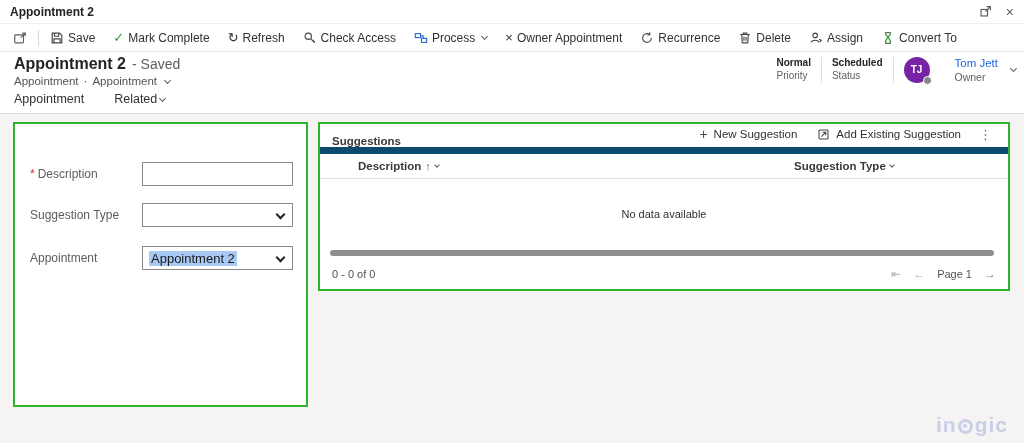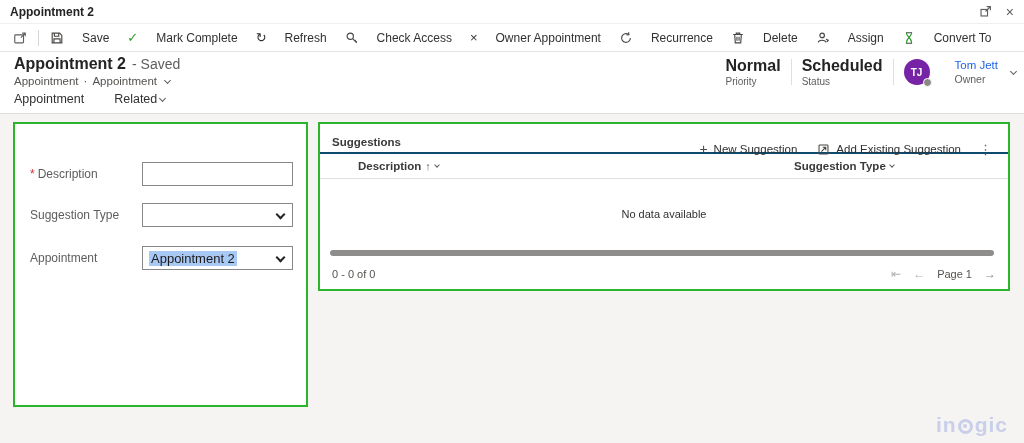--- a/index.html
+++ b/index.html
@@ -10,39 +10,39 @@
   
   .titlebar { position:absolute; left:0; top:0; width:1024px; height:24px; background:#fff;
               display:flex; align-items:center; padding:0 10px; border-bottom:1px solid #f1efee; }
   .titlebar-title { font-size:12px; font-weight:700; color:#242424; }
   .titlebar-right { margin-left:auto; display:flex; align-items:center; gap:14px; color:#605e5c; }
   .titlebar-right .win-x { font-size:14px; line-height:1; cursor:default; }
 
   
   .cmdbar { position:absolute; left:0; top:24px; width:1024px; height:28px; background:#fff;
             border-bottom:1px solid #e6e4e2; display:flex; align-items:center; padding:0 4px; }
-  .cmd { display:flex; align-items:center; gap:18px; height:100%; padding:0 9px; border:none;
+  .cmd { display:flex; align-items:center; gap:4px; height:100%; padding:0 9px; border:none;
          background:transparent; font-family:inherit; font-size:12px; color:#323130; cursor:pointer; white-space:nowrap; }
   .cmd .glyph { font-size:13px; line-height:1; }
   .vsep { width:1px; height:16px; background:#d8d6d4; margin:0 2px; flex:none; }
   .spacer { flex:1; }
   .chev { display:inline-block; width:5px; height:5px; border-right:1.3px solid #605e5c;
           border-bottom:1.3px solid #605e5c; transform:rotate(45deg); margin-left:3px; margin-bottom:2px; }
   .green { color:#2d9d2d; }
 
   
   .recheader { position:absolute; left:0; top:52px; width:1024px; height:36px; background:#fff; }
   .rec-left { position:absolute; left:14px; top:3px; }
   .rec-title-line { display:flex; align-items:baseline; gap:6px; }
   .rec-title { font-size:16px; font-weight:700; color:#242424; }
   .rec-saved { font-size:14px; color:#605e5c; }
   .rec-crumb { display:flex; align-items:center; gap:5px; font-size:11.5px; color:#55524f; margin-top:2px; }
   .rec-right { position:absolute; right:8px; top:4px; display:flex; align-items:center; gap:10px; }
   .stat { display:flex; flex-direction:column; line-height:1.25; }
-  .stat-val { font-size:16px; font-weight:700; color:#242424; }
+  .stat-val { font-size:10px; font-weight:700; color:#242424; }
   .stat-lbl { font-size:10px; color:#605e5c; }
   .hsep { width:1px; height:26px; background:#e1dfdd; }
   .owner-wrap { display:flex; align-items:center; gap:25px; }
   .avatar { width:26px; height:26px; border-radius:50%; background:#7723a5; color:#fff; font-size:10px;
             font-weight:700; display:flex; align-items:center; justify-content:center; position:relative; }
   .avatar-badge { position:absolute; right:-2px; bottom:-2px; width:9px; height:9px; border-radius:50%;
                   background:#8a8886; border:1.5px solid #fff; }
   .owner-name { font-size:11.5px; color:#2266E3; line-height:1.3; }
   .owner-lbl { font-size:10.5px; color:#605e5c; line-height:1.2; }
 
@@ -69,22 +69,22 @@
   .selchev { position:absolute; right:8px; top:7px; width:7px; height:7px; border-right:2px solid #242424;
              border-bottom:2px solid #242424; transform:rotate(45deg); }
   .selected-text { background:#a9c9f5; padding:0 2px; font-size:13px; color:#1b1a19; }
   .submit-btn { position:absolute; left:50%; transform:translateX(-50%); top:168px; width:118px; height:26px;
                 background:#2F5CA8; color:#fff; font-family:inherit; font-size:12px; font-weight:700;
                 border:none; border-radius:3px; cursor:pointer; }
 
   
   .panel-right { position:absolute; left:318px; top:8px; width:692px; height:169px; background:#fff;
                  border:2px solid #2bb52b; }
-  .grid-head { position:absolute; left:0; top:0; right:0; height:30px; display:flex; align-items:flex-start;
-               padding:12px 10px 0 12px; border-bottom:2px solid #0c4a6e; }
+  .grid-head { position:absolute; left:0; top:0; right:0; height:30px; display:flex; align-items:flex-end;
+               padding:12px 10px 0 12px; border-bottom:7px solid #0c4a6e; }
   .grid-title { font-size:11.5px; font-weight:700; color:#3b3a39; }
   .grid-actions { margin-left:auto; display:flex; align-items:center; gap:4px; }
   .gbtn { display:flex; align-items:center; gap:6px; border:none; background:transparent; height:26px;
           padding:0 8px; font-family:inherit; font-size:11.5px; color:#323130; cursor:pointer; white-space:nowrap; }
   .gbtn .plus { font-size:14px; font-weight:400; color:#484644; line-height:1; }
   .gmore { border:none; background:transparent; font-size:13px; color:#605e5c; padding:0 6px; cursor:pointer; }
   .grid-cols { position:absolute; left:0; top:30px; right:0; height:25px; border-bottom:1px solid #e3e1df;
                display:flex; align-items:center; }
   .col { display:flex; align-items:center; gap:4px; font-size:11.5px; font-weight:700; color:#3b3a39; cursor:pointer; }
   .col-desc { margin-left:38px; }
@@ -162,20 +162,31 @@
   <button class="cmd">
     <span class="ic">
       <svg width="14" height="14" viewBox="0 0 16 16" fill="none" stroke="#484644" stroke-width="1.3">
         <circle cx="6" cy="6" r="3.6"></circle>
           <path d="M9 9l4.5 4.5M11 11l1.5-.5M12.5 12.5l1.2-.4"></path>
       </svg>
     </span>
     <span>Check Access</span>
   </button>
 
+  <button class="cmd">
+    <span class="ic">
+      <svg width="14" height="14" viewBox="0 0 16 16" fill="none" stroke="#2b6cd4" stroke-width="1.3">
+        <rect x="1.5" y="3" width="6" height="4.5"></rect>
+          <rect x="8.5" y="8.5" width="6" height="4.5"></rect>
+          <path d="M7.5 5.5h3v3"></path>
+      </svg>
+    </span>
+    <span>Process</span>
+    <span class="chev"></span>
+  </button>
 
   <button class="cmd">
     <span class="glyph ic">×</span>
     <span>Owner Appointment</span>
   </button>
 
   <button class="cmd">
     <span class="ic">
       <svg width="14" height="14" viewBox="0 0 16 16" fill="none" stroke="#484644" stroke-width="1.3">
         <path d="M13 8a5 5 0 1 1-2-4"></path>

